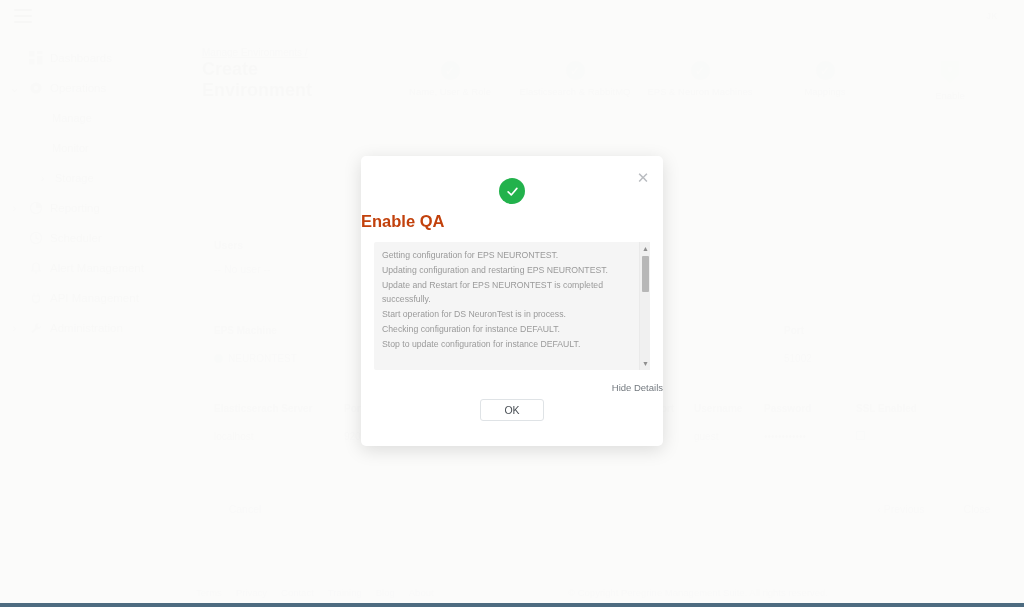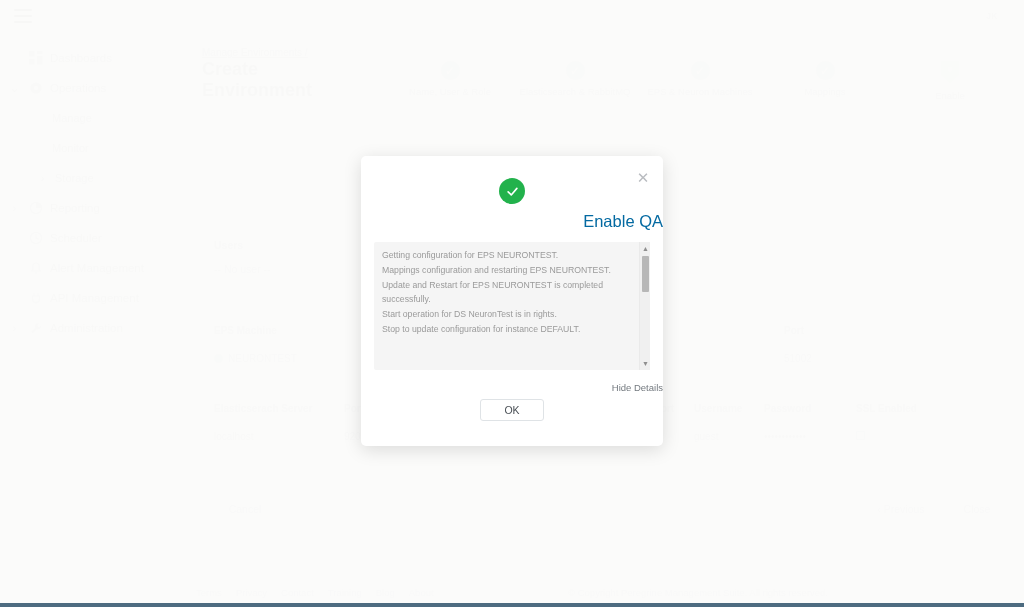--- a/index.html
+++ b/index.html
@@ -241,22 +241,22 @@
   }
   .modal-check {
     position: absolute; top: 22px; left: 50%; transform: translateX(-50%);
     width: 26px; height: 26px; border-radius: 50%;
     background: #22b24c;
     display: flex; align-items: center; justify-content: center;
   }
   .modal-check svg { width: 15px; height: 15px; }
   .modal-title {
     position: absolute; top: 56px; left: 0; width: 100%;
-    text-align: right;
-    font-size: 16.5px; font-weight: normal; color: #0369a1;
+    text-align: left;
+    font-size: 16.5px; font-weight: bold; color: #c2410c;
   }
   .log-box {
     position: absolute; top: 86px; left: 13px;
     width: 276px; height: 128px;
     background: #f5f5f5;
     border-radius: 2px;
     display: flex;
   }
   .log-list {
     flex: 1;
@@ -545,24 +545,25 @@
       <svg viewBox="0 0 24 24">
           <path d="M5 12.5 L10 17.5 L19 7" fill="none" stroke="#ffffff" stroke-width="2.6" stroke-linecap="round" stroke-linejoin="round"></path>
         </svg>
     </div>
 
     <div class="modal-title">Enable QA</div>
 
     <div class="log-box">
       <div class="log-list">
         <div class="log-line">Getting configuration for EPS NEURONTEST.</div>
-        <div class="log-line">Mappings configuration and restarting EPS NEURONTEST.</div>
+        <div class="log-line">Updating configuration and restarting EPS NEURONTEST.</div>
         <div class="log-line">Update and Restart for EPS NEURONTEST is completed</div>
         <div class="log-line">successfully.</div>
-        <div class="log-line">Start operation for DS NeuronTest is in rights.</div>
+        <div class="log-line">Start operation for DS NeuronTest is in process.</div>
+        <div class="log-line">Checking configuration for instance DEFAULT.</div>
         <div class="log-line">Stop to update configuration for instance DEFAULT.</div>
       </div>
       <div class="sbar">
         <span class="arw up">▲</span>
         <span class="thumb"></span>
         <span class="arw dn">▼</span>
       </div>
     </div>
 
     <div class="hide-details">Hide Details</div>

